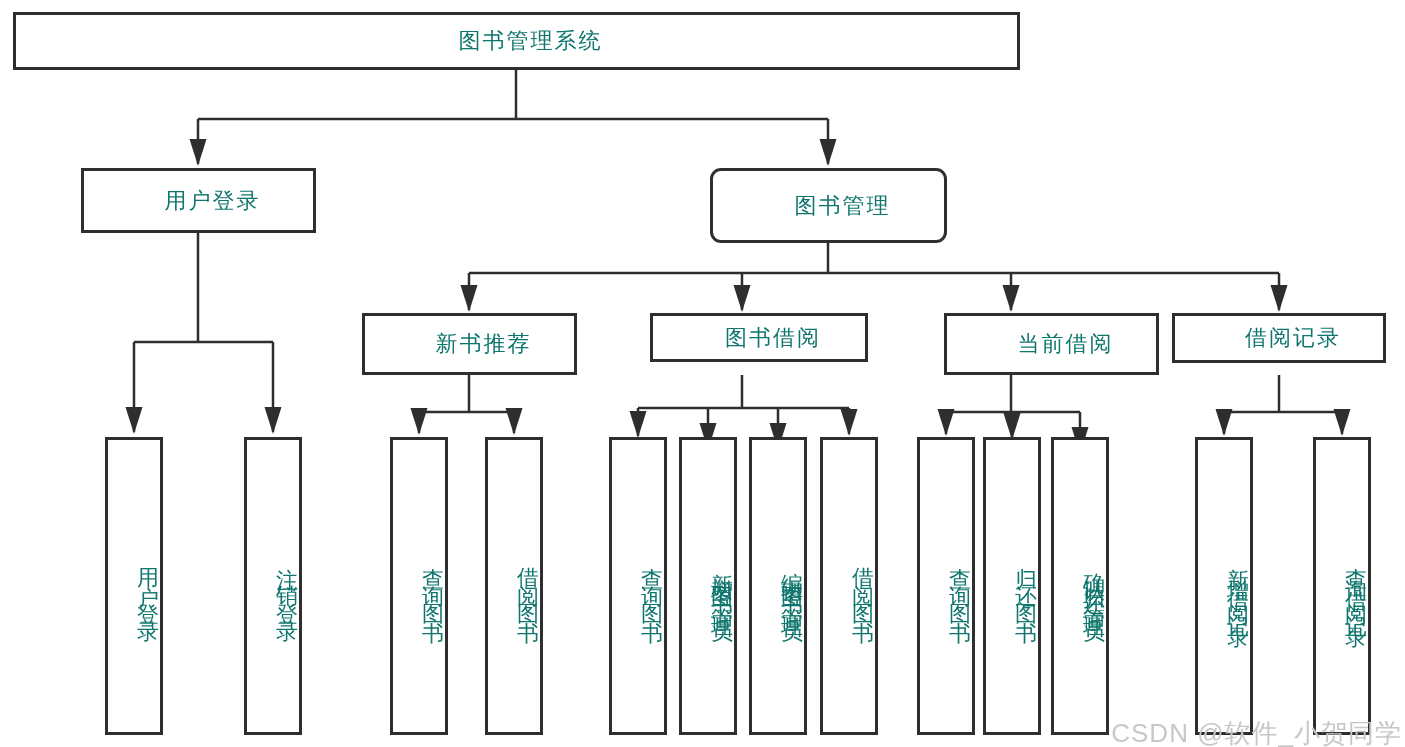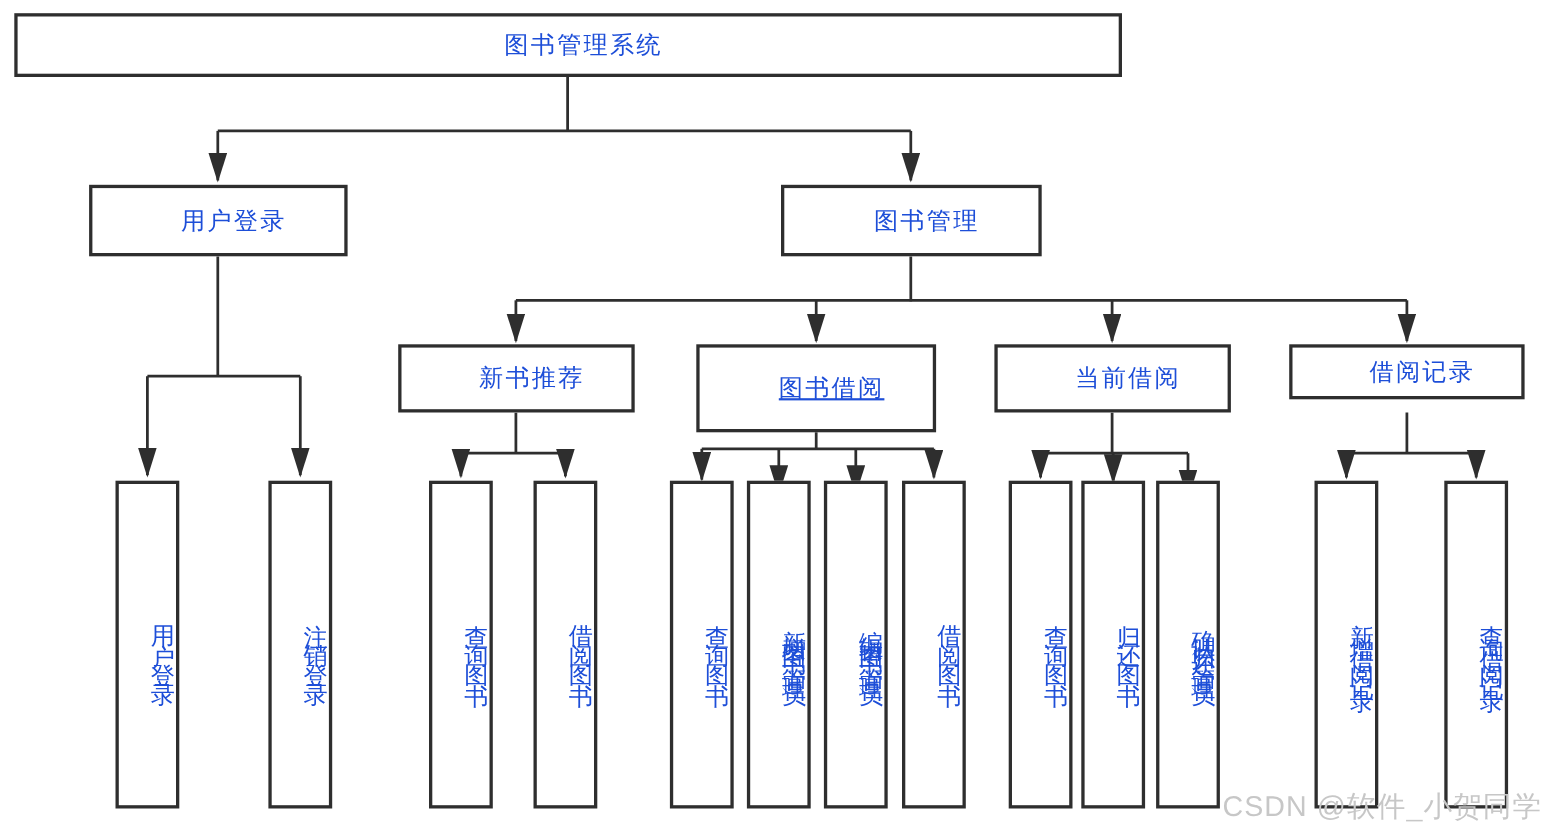--- a/index.html
+++ b/index.html
@@ -18,21 +18,21 @@
     z-index: 1;
   }
   .node {
     position: absolute;
     box-sizing: border-box;
     background: #ffffff;
     border: 3px solid #2e2e2e;
     display: flex;
     align-items: center;
     justify-content: center;
-    color: #1d4ed8;
+    color: #0f766e;
     font-size: 22px;
     z-index: 2;
     padding-left: 28px;
   }
   .h { letter-spacing: 2px; }
   .v {
     writing-mode: vertical-rl;
     text-orientation: mixed;
   }
   .watermark {
@@ -97,25 +97,25 @@
       <line x1="1279" y1="375" x2="1279" y2="412"></line>
       <line x1="1224" y1="412" x2="1342" y2="412"></line>
       <line x1="1224" y1="412" x2="1224" y2="434" marker-end="url(#arrow)"></line>
       <line x1="1342" y1="412" x2="1342" y2="434" marker-end="url(#arrow)"></line>
     </g>
   </svg>
 
   <div class="node h" style="left:13px; top:12px; width:1007px; height:58px;">图书管理系统</div>
 
   <div class="node h" style="left:81px; top:168px; width:235px; height:65px;">用户登录</div>
-  <div class="node h" style="left:710px; top:168px; width:237px; height:65px;">图书管理</div>
+  <div class="node h" style="left:710px; top:168px; width:237px; height:75px;border-radius:11px;">图书管理</div>
 
   <div class="node h" style="left:362px; top:313px; width:215px; height:62px;text-align:right;">新书推荐</div>
-  <div class="node h" style="left:633px; top:313px; width:218px; height:80px;text-decoration:underline;">图书借阅</div>
-  <div class="node h" style="left:904px; top:313px; width:215px; height:62px;">当前借阅</div>
+  <div class="node h" style="left:650px; top:313px; width:218px; height:49px;">图书借阅</div>
+  <div class="node h" style="left:944px; top:313px; width:215px; height:62px;">当前借阅</div>
   <div class="node h" style="left:1172px; top:313px; width:214px; height:50px;">借阅记录</div>
 
   <div class="node v" style="left: 105px; top: 437px; width: 58px; height: 298px; letter-spacing: 18px;">用户登录</div>
   <div class="node v" style="left: 244px; top: 437px; width: 58px; height: 298px; letter-spacing: 18px;">注销登录</div>
 
   <div class="node v" style="left: 390px; top: 437px; width: 58px; height: 298px; letter-spacing: 18px;">查询图书</div>
   <div class="node v" style="left: 485px; top: 437px; width: 58px; height: 298px; letter-spacing: 18px;">借阅图书</div>
 
   <div class="node v" style="left: 609px; top: 437px; width: 58px; height: 298px; letter-spacing: 18px;">查询图书</div>
   <div class="node v" style="left: 679px; top: 437px; width: 58px; height: 298px; letter-spacing: 7px;">新增图书（管理员）</div>

